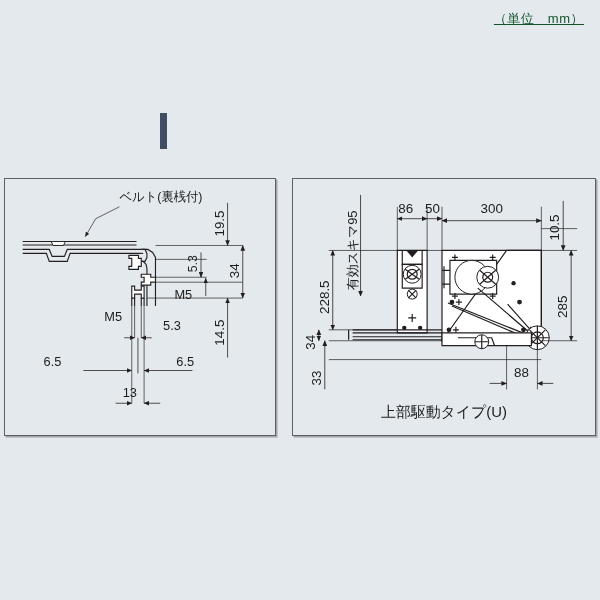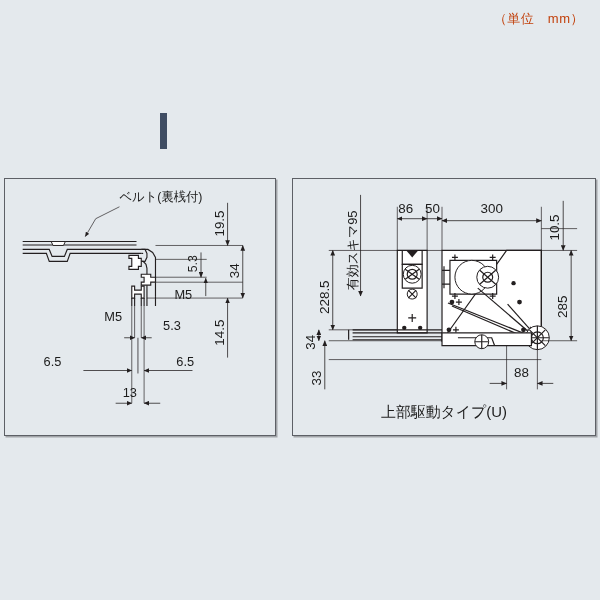--- a/index.html
+++ b/index.html
@@ -22,23 +22,24 @@
     height: 600px;
     background: #e4e9ed;
   }
 
   
   .unit-note {
     position: absolute;
     right: 16px;
     top: 10px;
     font-size: 13px;
-    color: #c2410c;
+    color: #14532d;
     letter-spacing: 0.5px;
     white-space: nowrap;
+    text-decoration: underline;
   }
 
   
   .title-row {
     position: absolute;
     left: 160px;
     top: 108px;
     display: flex;
     align-items: center;
     height: 46px;

